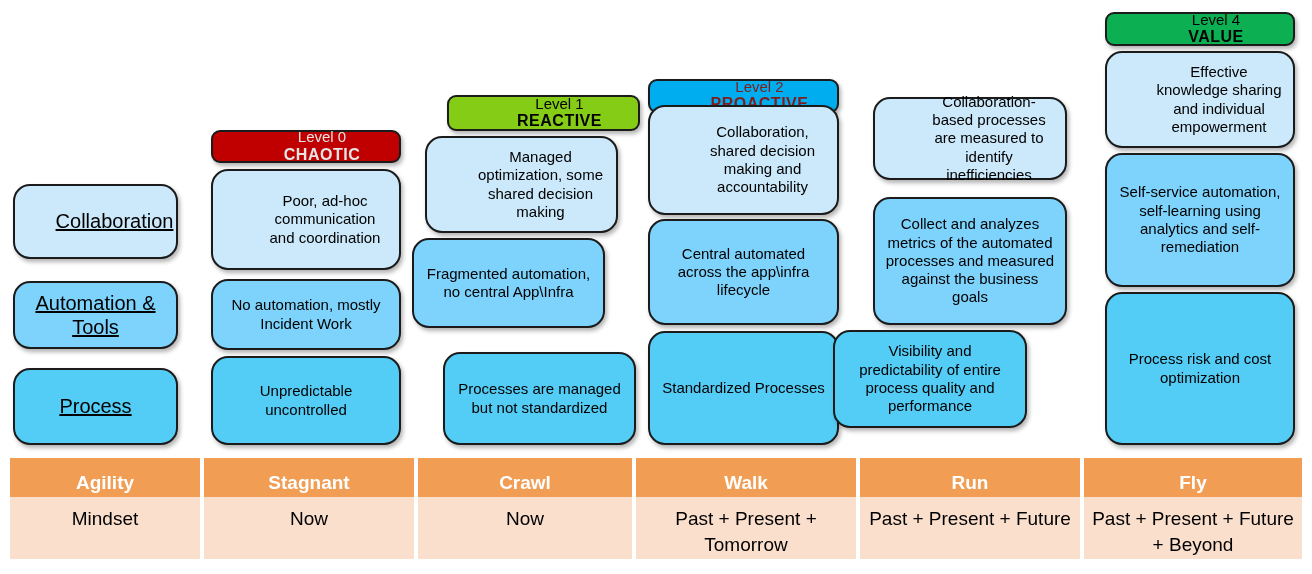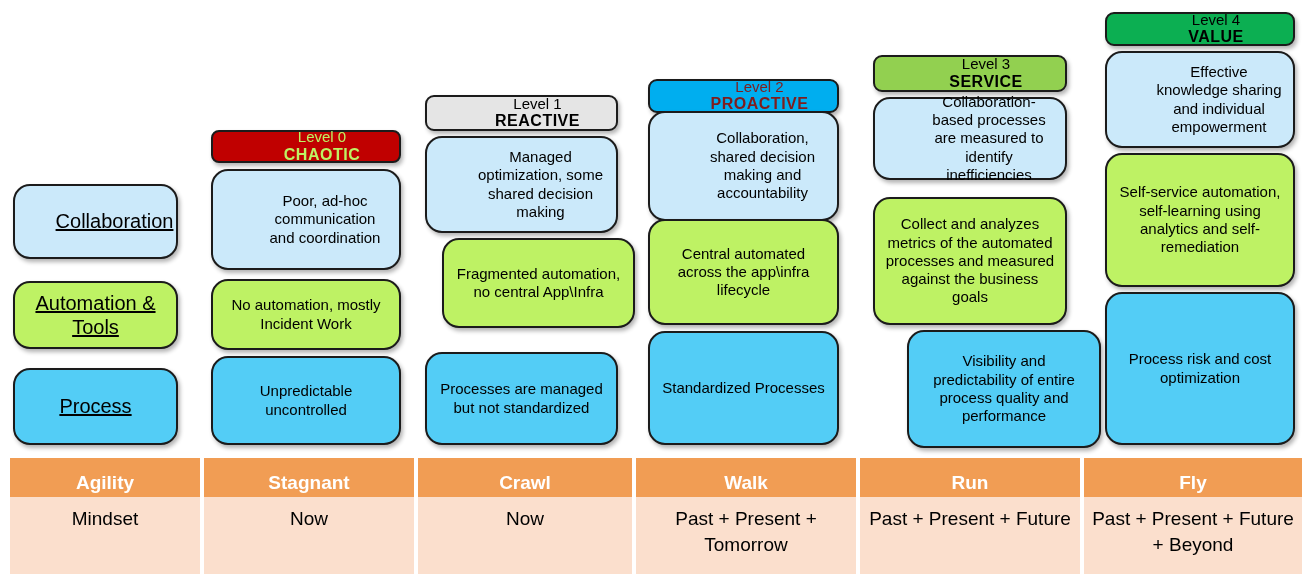--- a/index.html
+++ b/index.html
@@ -20,61 +20,61 @@
     justify-content:center;
     text-align:center;
     padding:5px 10px;
     box-sizing:border-box;
     font-size:15px;
     line-height:1.22;
     box-shadow:2px 3px 4px rgba(0,0,0,0.30);
   }
   .rowlabel{font-size:20px;text-decoration:underline;}
   .lightblue{background:#CBE9FA;padding-left:48px;}
-  .midblue{background:#bef264;justify-content:flex-end;}
+  .midblue{background:#7dd3fc;justify-content:flex-end;}
   .cyan{background:#53CDF6;}
   .hdr{
     position:absolute;
     border:2px solid #1b1b1b;
     border-radius:9px;
     display:flex;
     flex-direction:column;
     align-items:center;
     justify-content:center;
     text-align:center;
     box-sizing:border-box;
     line-height:1.12;
     box-shadow:2px 3px 4px rgba(0,0,0,0.30);
     padding-left:32px;
   }
   .hdr .l1{font-size:15px;font-weight:400;}
   .hdr .l2{font-size:16px;font-weight:700;letter-spacing:0.5px;}
-  .hdr-red{background:#C00000;color:#bef264;border-radius:8px;}
-  .hdr-yellow{background:#e5e5e5;color:#000;}
+  .hdr-red{background:#C00000;color:#e5e5e5;}
+  .hdr-yellow{background:#84cc16;color:#000;margin-left:22px;}
   .hdr-blue{background:#00AEEF;color:#7f1d1d;}
   .hdr-ltgreen{background:#92D050;color:#000;}
   .hdr-green{background:#0CAF52;color:#000;}
   .tcell{
     position:absolute;
     box-sizing:border-box;
     display:flex;
     align-items:center;
     justify-content:center;
     text-align:center;
   }
   .orange{
     background:#F19D54;color:#ffffff;
     font-weight:700;font-size:19px;
     height:50px;top:458px;
   }
   .peach{
     background:#FBDFCD;color:#000;
     font-weight:400;font-size:19px;
     line-height:1.35;
-    height:78px;top:497px;
+    height:62px;top:497px;
     align-items:flex-start;
     padding-top:9px;
   }
 </style>
 </head>
 <body>
 
 <div class="canvas">
 
   <div class="box lightblue rowlabel" style="left:13px;top:184px;width:165px;height:75px">
@@ -101,52 +101,48 @@
     <span>Unpredictable uncontrolled</span>
   </div>
 
   <div class="hdr hdr-yellow" style="left:425px;top:95px;width:193px;height:36px">
     <span class="l1">Level 1</span>
     <span class="l2">REACTIVE</span>
   </div>
   <div class="box lightblue" style="left:425px;top:136px;width:193px;height:97px">
     <span>Managed optimization, some shared decision making</span>
   </div>
-  <div class="box midblue" style="left:442px;top:238px;width:193px;height:90px">
+  <div class="box midblue" style="left:412px;top:238px;width:193px;height:90px">
     <span>Fragmented automation, no central App\Infra</span>
   </div>
-  <div class="box cyan" style="left:425px;top:352px;width:193px;height:93px">
+  <div class="box cyan" style="left:443px;top:352px;width:193px;height:93px">
     <span>Processes are managed but not standardized</span>
   </div>
 
   <div class="hdr hdr-blue" style="left:648px;top:79px;width:191px;height:34px">
     <span class="l1">Level 2</span>
     <span class="l2">PROACTIVE</span>
   </div>
-  <div class="box lightblue" style="left:648px;top:111px;width:191px;height:110px">
+  <div class="box lightblue" style="left:648px;top:105px;width:191px;height:110px">
     <span>Collaboration, shared decision making and accountability</span>
   </div>
   <div class="box midblue" style="left:648px;top:219px;width:191px;height:106px">
     <span>Central automated across the app\infra lifecycle</span>
   </div>
   <div class="box cyan" style="left:648px;top:331px;width:191px;height:114px">
     <span>Standardized Processes</span>
   </div>
 
-  <div class="hdr hdr-ltgreen" style="left:873px;top:55px;width:194px;height:37px">
-    <span class="l1">Level 3</span>
-    <span class="l2">SERVICE</span>
-  </div>
   <div class="box lightblue" style="left:873px;top:97px;width:194px;height:83px">
     <span>Collaboration-based processes are measured to identify inefficiencies</span>
   </div>
   <div class="box midblue" style="left:873px;top:197px;width:194px;height:128px">
     <span>Collect and analyzes metrics of the automated processes and measured against the business goals</span>
   </div>
-  <div class="box cyan" style="left:907px;top:330px;width:194px;height:118px">
+  <div class="box cyan" style="left:833px;top:330px;width:194px;height:98px">
     <span>Visibility and predictability of entire process quality and performance</span>
   </div>
 
   <div class="hdr hdr-green" style="left:1105px;top:12px;width:190px;height:34px">
     <span class="l1">Level 4</span>
     <span class="l2">VALUE</span>
   </div>
   <div class="box lightblue" style="left:1105px;top:51px;width:190px;height:97px">
     <span>Effective knowledge sharing and individual empowerment</span>
   </div>

